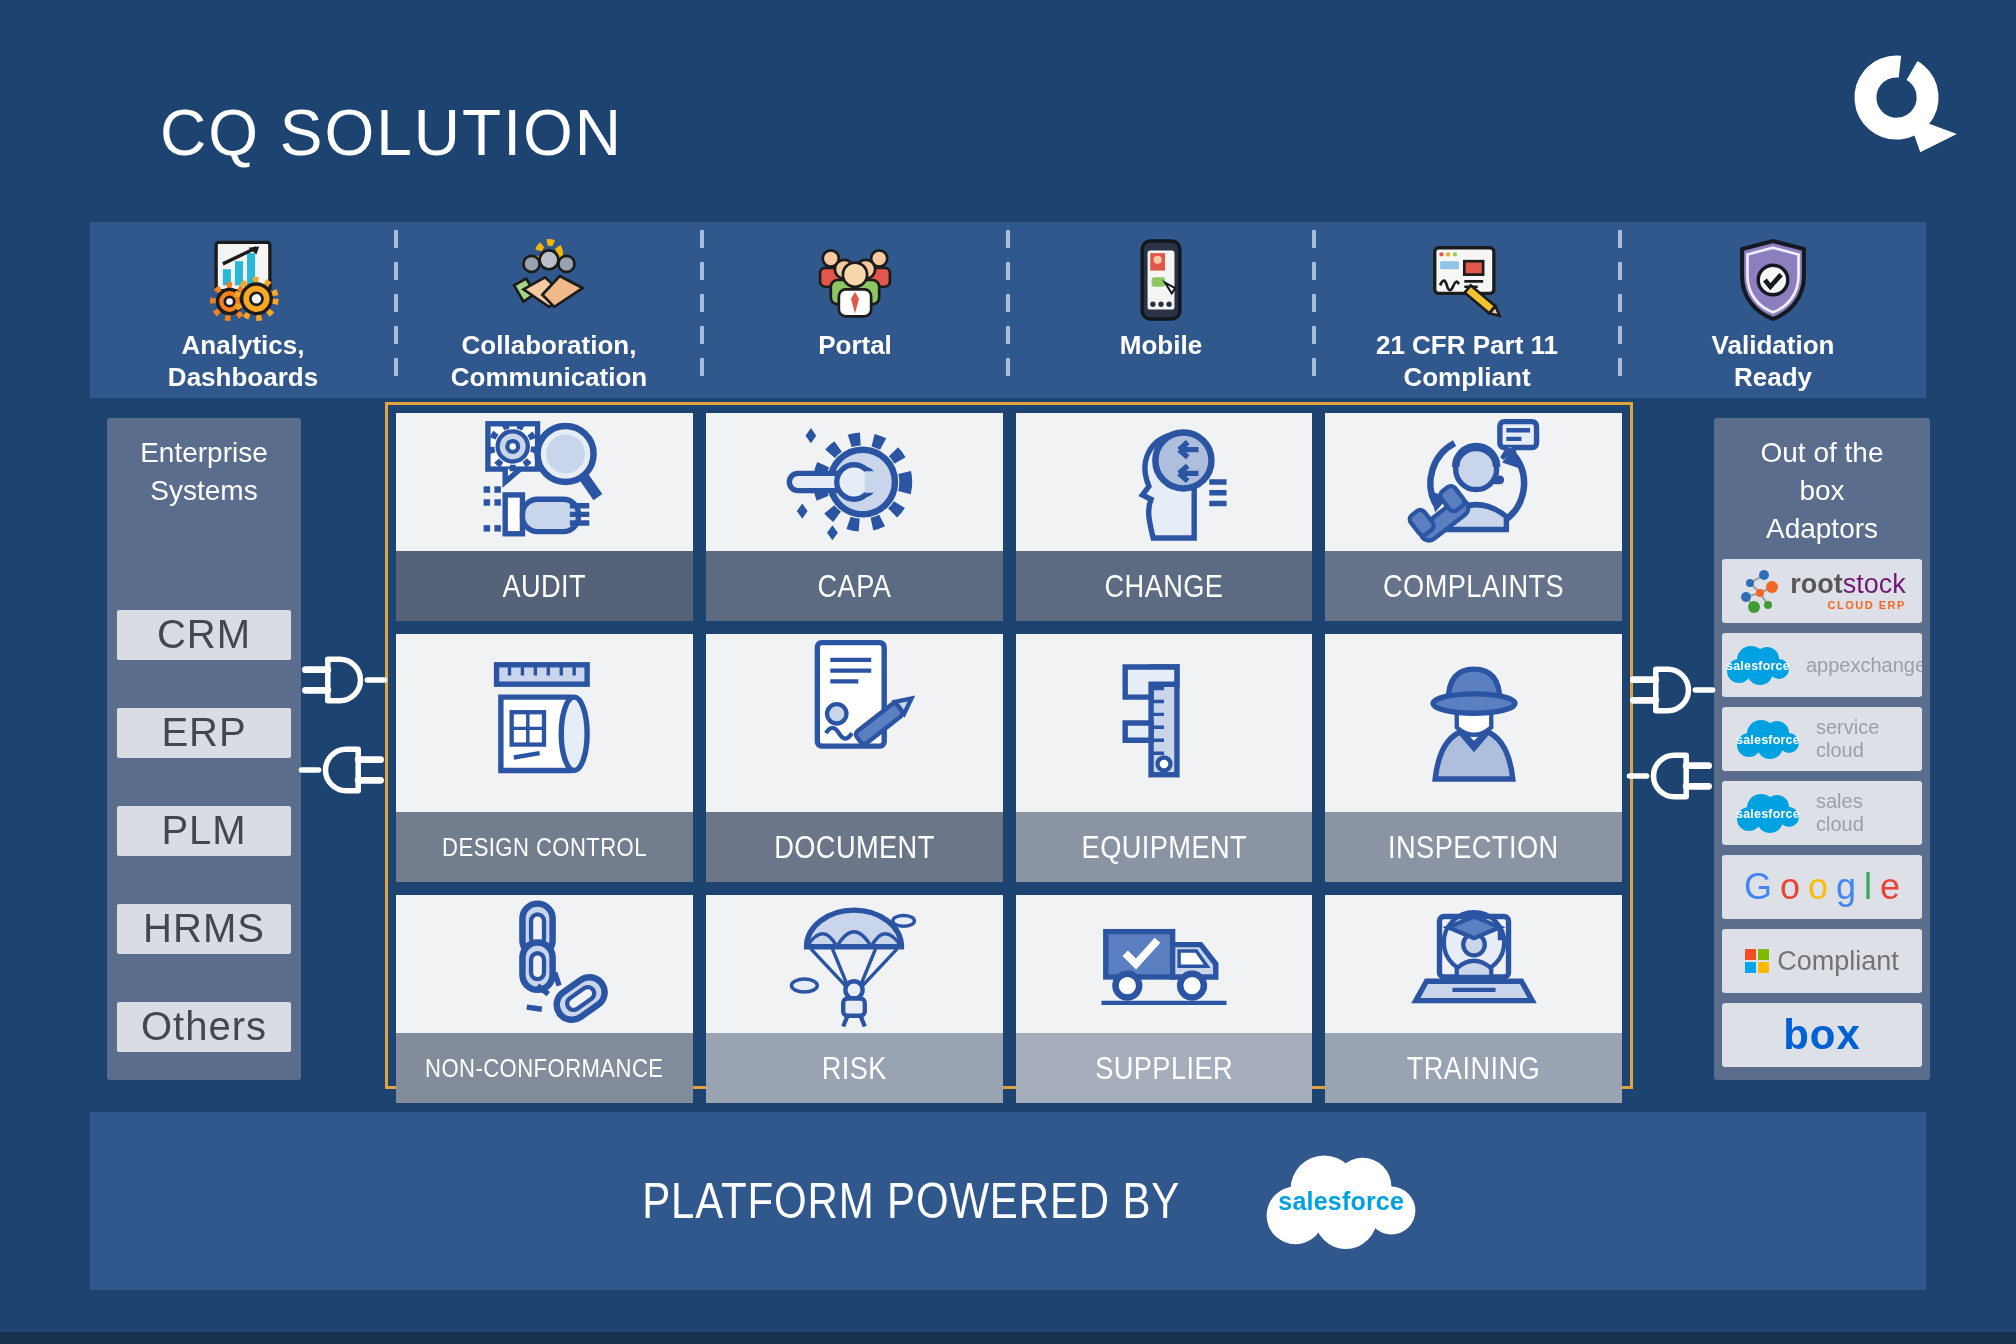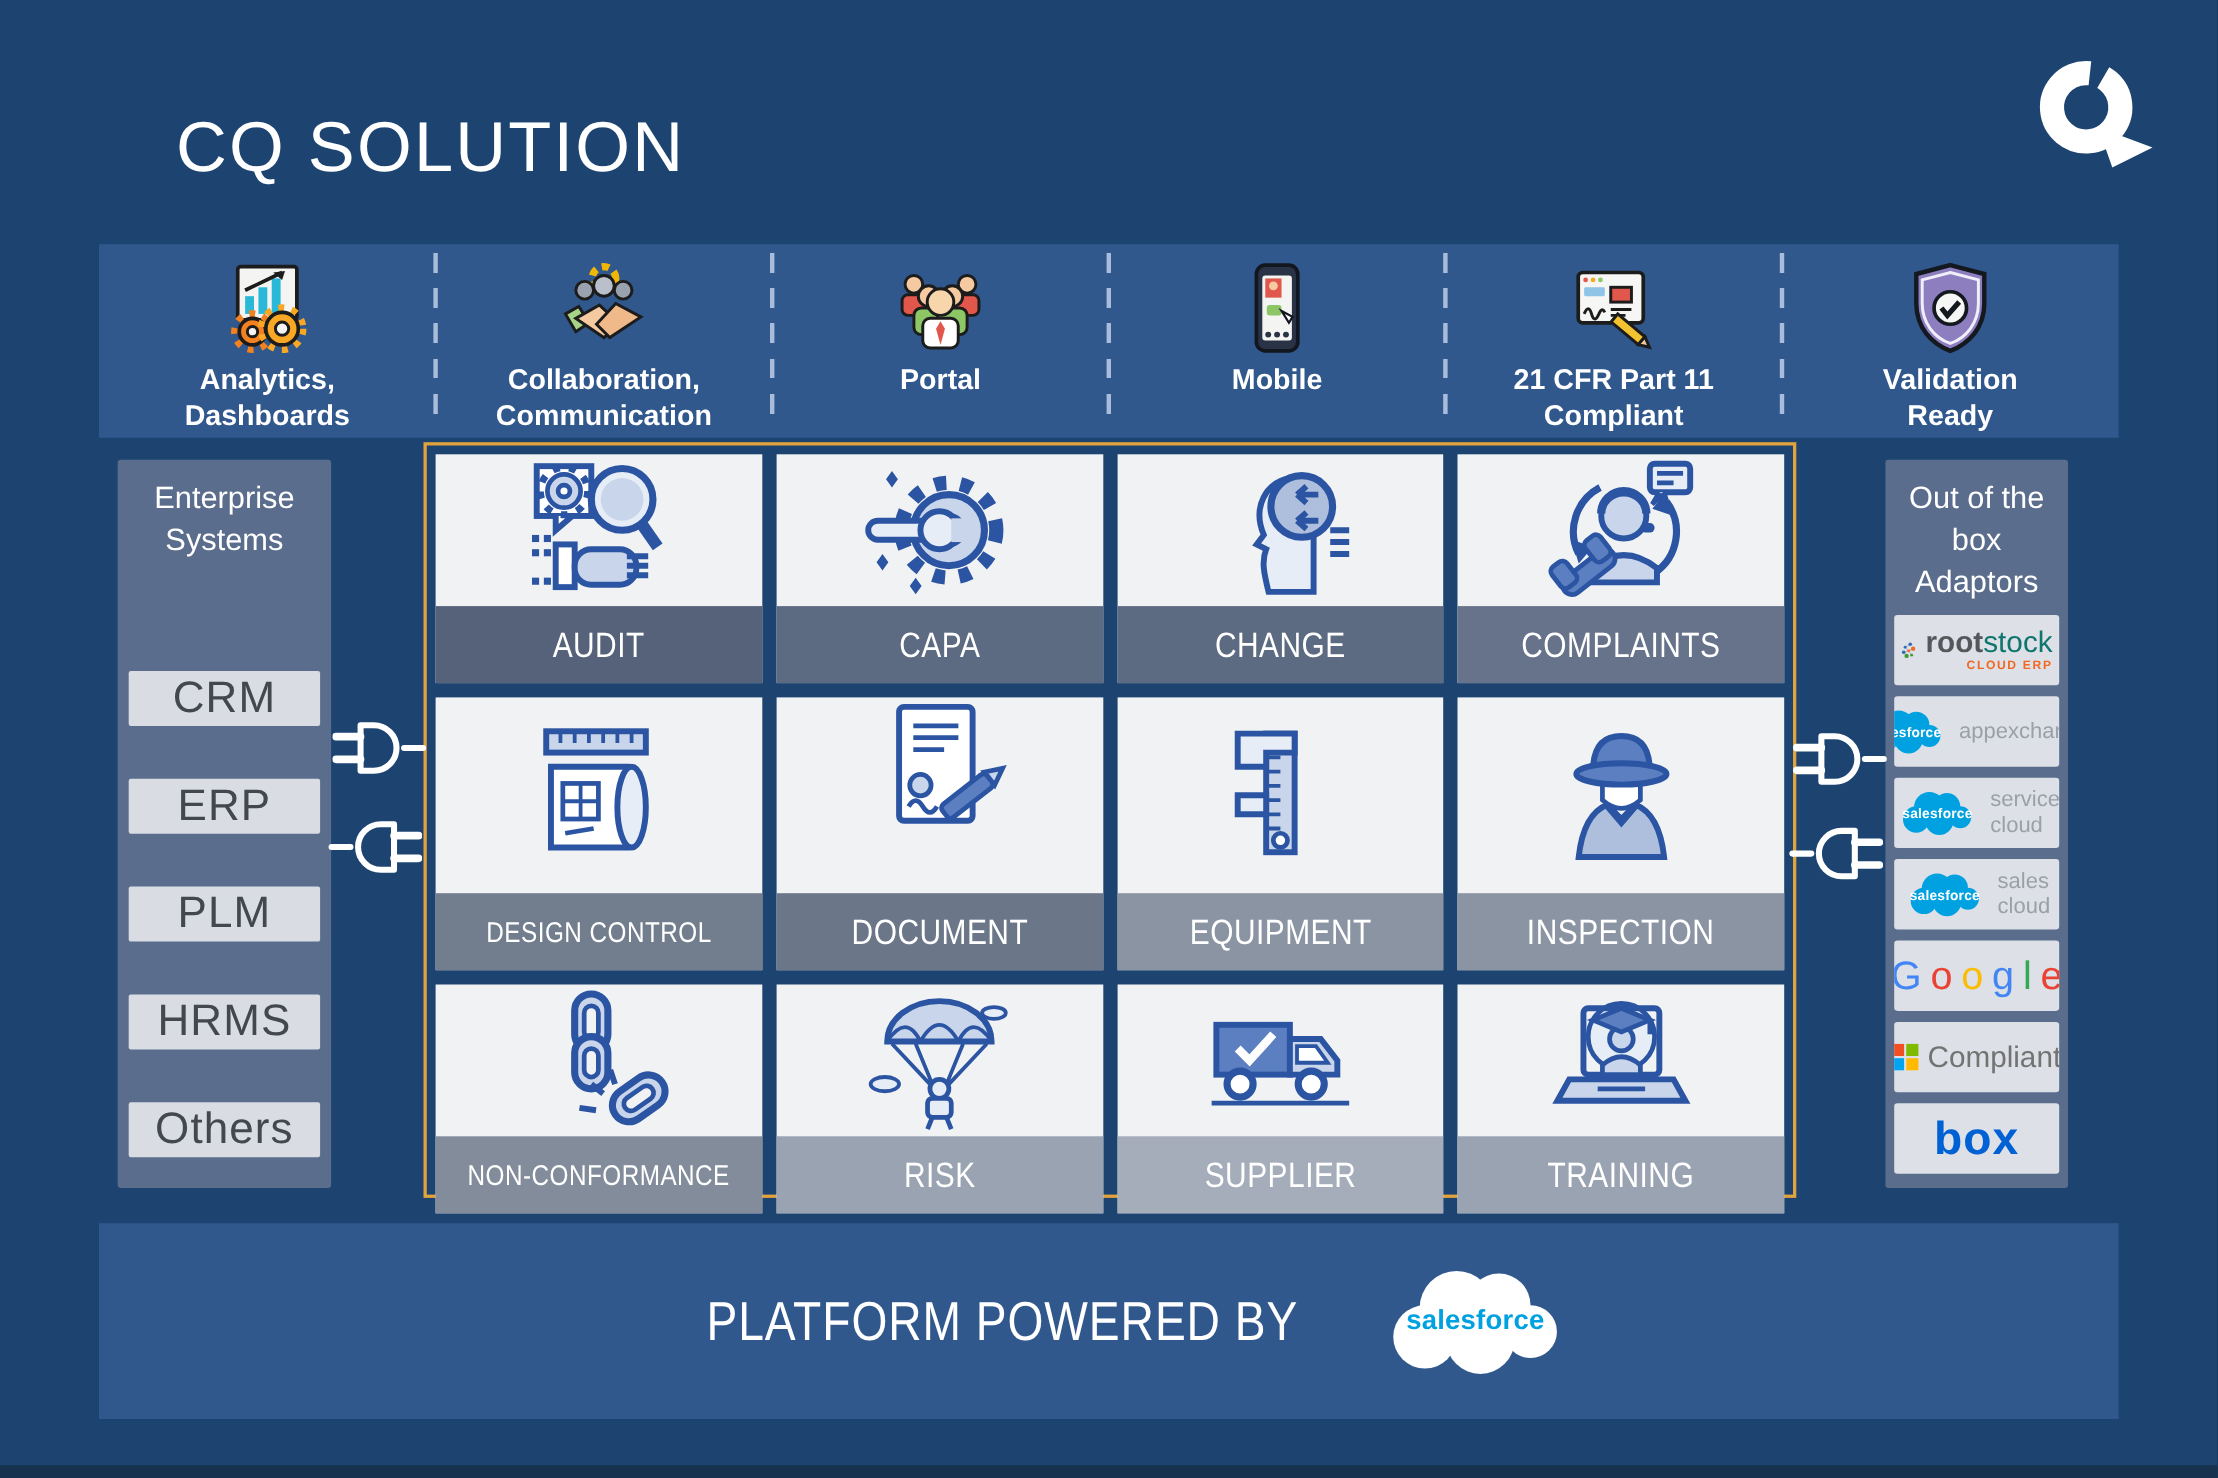--- a/index.html
+++ b/index.html
@@ -16,34 +16,34 @@
     background:#30588d; display:flex; }
   .feature-cell { flex:1; position:relative; display:flex; flex-direction:column; align-items:center; justify-content:flex-start; padding-top:10px; }
   .feature-cell:not(:first-child)::before { content:''; position:absolute; left:-2px; top:8px; bottom:8px; width:4px;
     background:repeating-linear-gradient(to bottom,#a9bcdc 0 18px, transparent 18px 32px); }
   .f-icon { height:96px; display:flex; align-items:center; justify-content:center; }
   .f-label { color:#fff; font-size:26px; font-weight:600; line-height:1.22; text-align:center; margin-top:2px; }
 
   
   .panel { position:absolute; top:418px; height:662px; background:#5b6d8c; border-radius:3px; }
   #enterprise-panel { left:107px; width:194px; }
-  #adaptor-panel { left:1714px; width:166px; }
+  #adaptor-panel { left:1714px; width:216px; }
   .panel-header { color:#fff; font-size:28px; font-weight:400; line-height:1.35; text-align:center; padding-top:16px; }
   .sys-item { height:50px; margin:48px 10px 0 10px; background:#d9dce3; border-radius:2px;
     display:flex; align-items:center; justify-content:center; font-size:40px; color:#43484f; letter-spacing:1px; }
   .sys-item:first-child { margin-top:28px; }
   #sys-items { margin-top:100px; }
 
   
   #adp-items { margin-top:12px; }
   .adp-box { height:64px; margin:10px 8px 0 8px; background:#dde0e6; border-radius:3px;
     display:flex; align-items:center; justify-content:center; gap:8px; overflow:hidden; padding:0 6px; }
   .rs-text { line-height:1; text-align:left; }
   .rs-bold { font-size:27px; font-weight:700; color:#55575a; }
-  .rs-light { font-size:27px; font-weight:400; color:#0f766e; }
+  .rs-light { font-size:27px; font-weight:400; color:#701a75; }
   .rs-sub { font-size:11px; font-weight:700; color:#f26722; letter-spacing:1.5px; text-align:right; margin-top:2px; }
   .sf-pill { position:relative; width:80px; height:48px; flex:0 0 auto; color:#00A1E0; }
   .sf-pill .sf-word, .sf-cloud .sf-word { position:absolute; left:50%; top:52%; transform:translate(-50%,-50%);
     color:#fff; font-size:12.5px; font-weight:600; letter-spacing:.2px; }
   .adp-gray { font-size:20px; color:#9aa0a8; font-weight:400; }
   .google-logo span { font-size:36px; font-weight:500; }
   .ms-squares { display:grid; grid-template-columns:11px 11px; grid-template-rows:11px 11px; gap:2px; }
   .ms-squares i { display:block; }
   .ms-label { font-size:27px; color:#737373; }
   .box-logo { font-size:42px; font-weight:700; letter-spacing:1px; }

